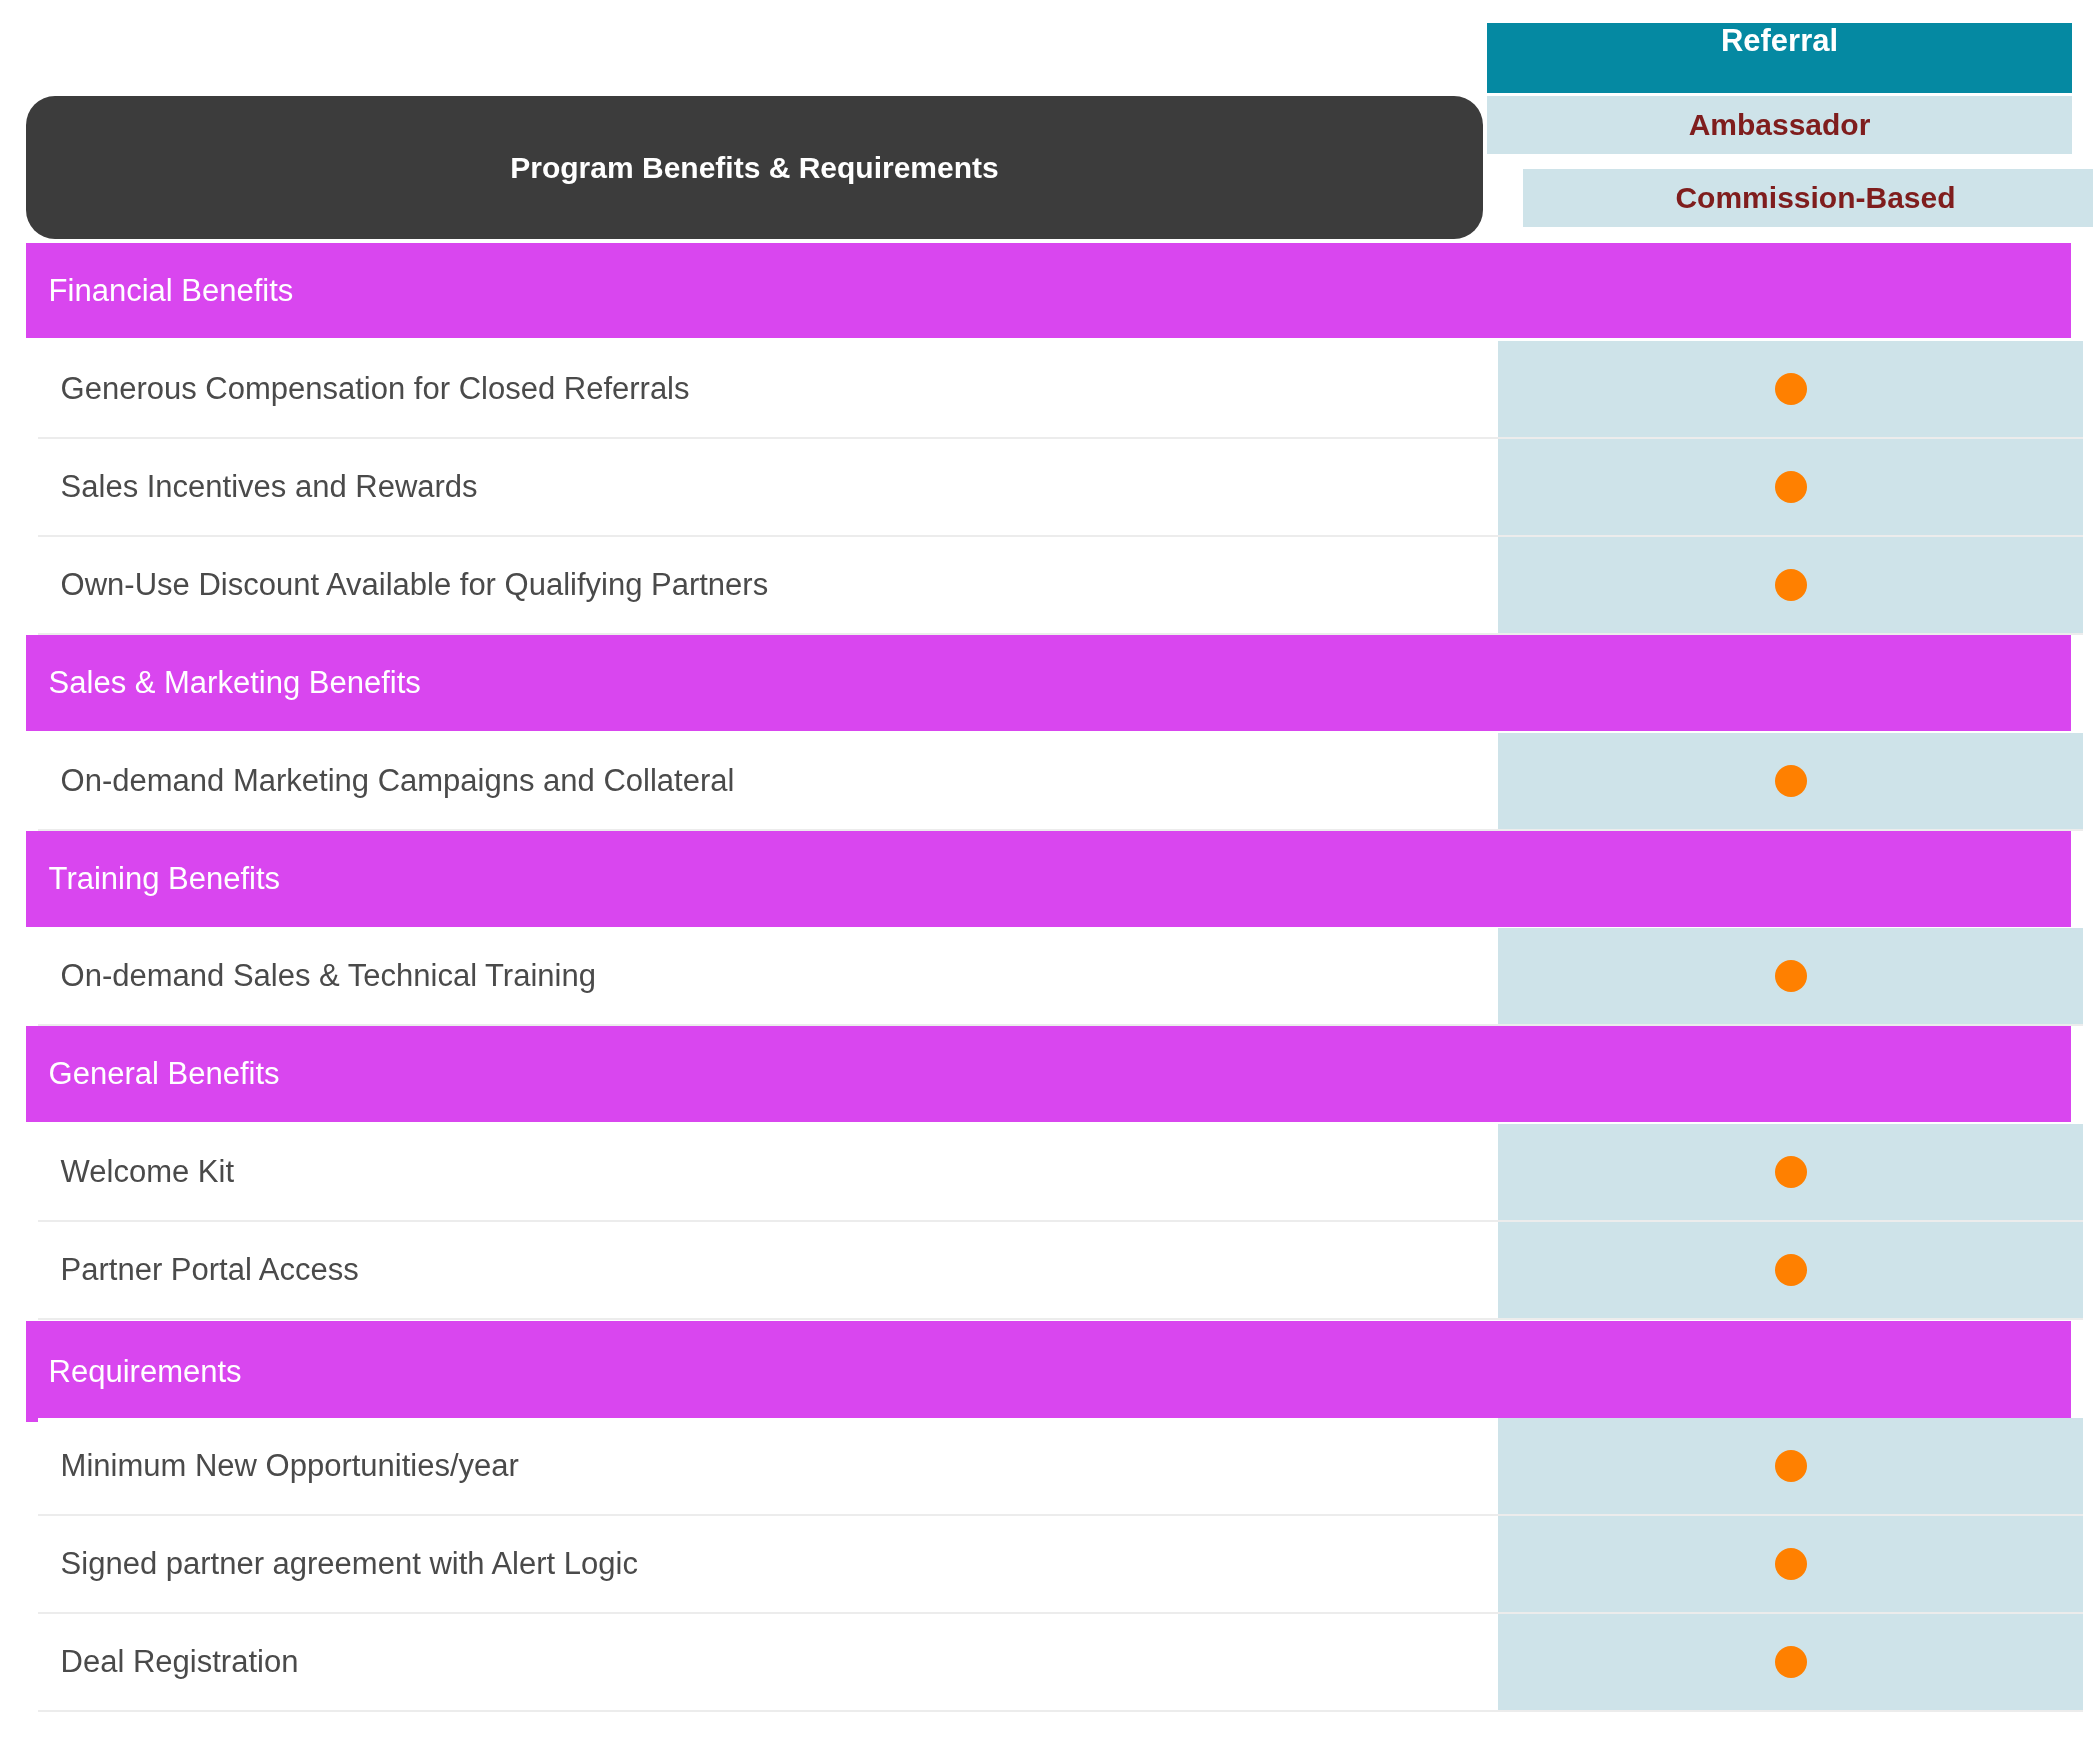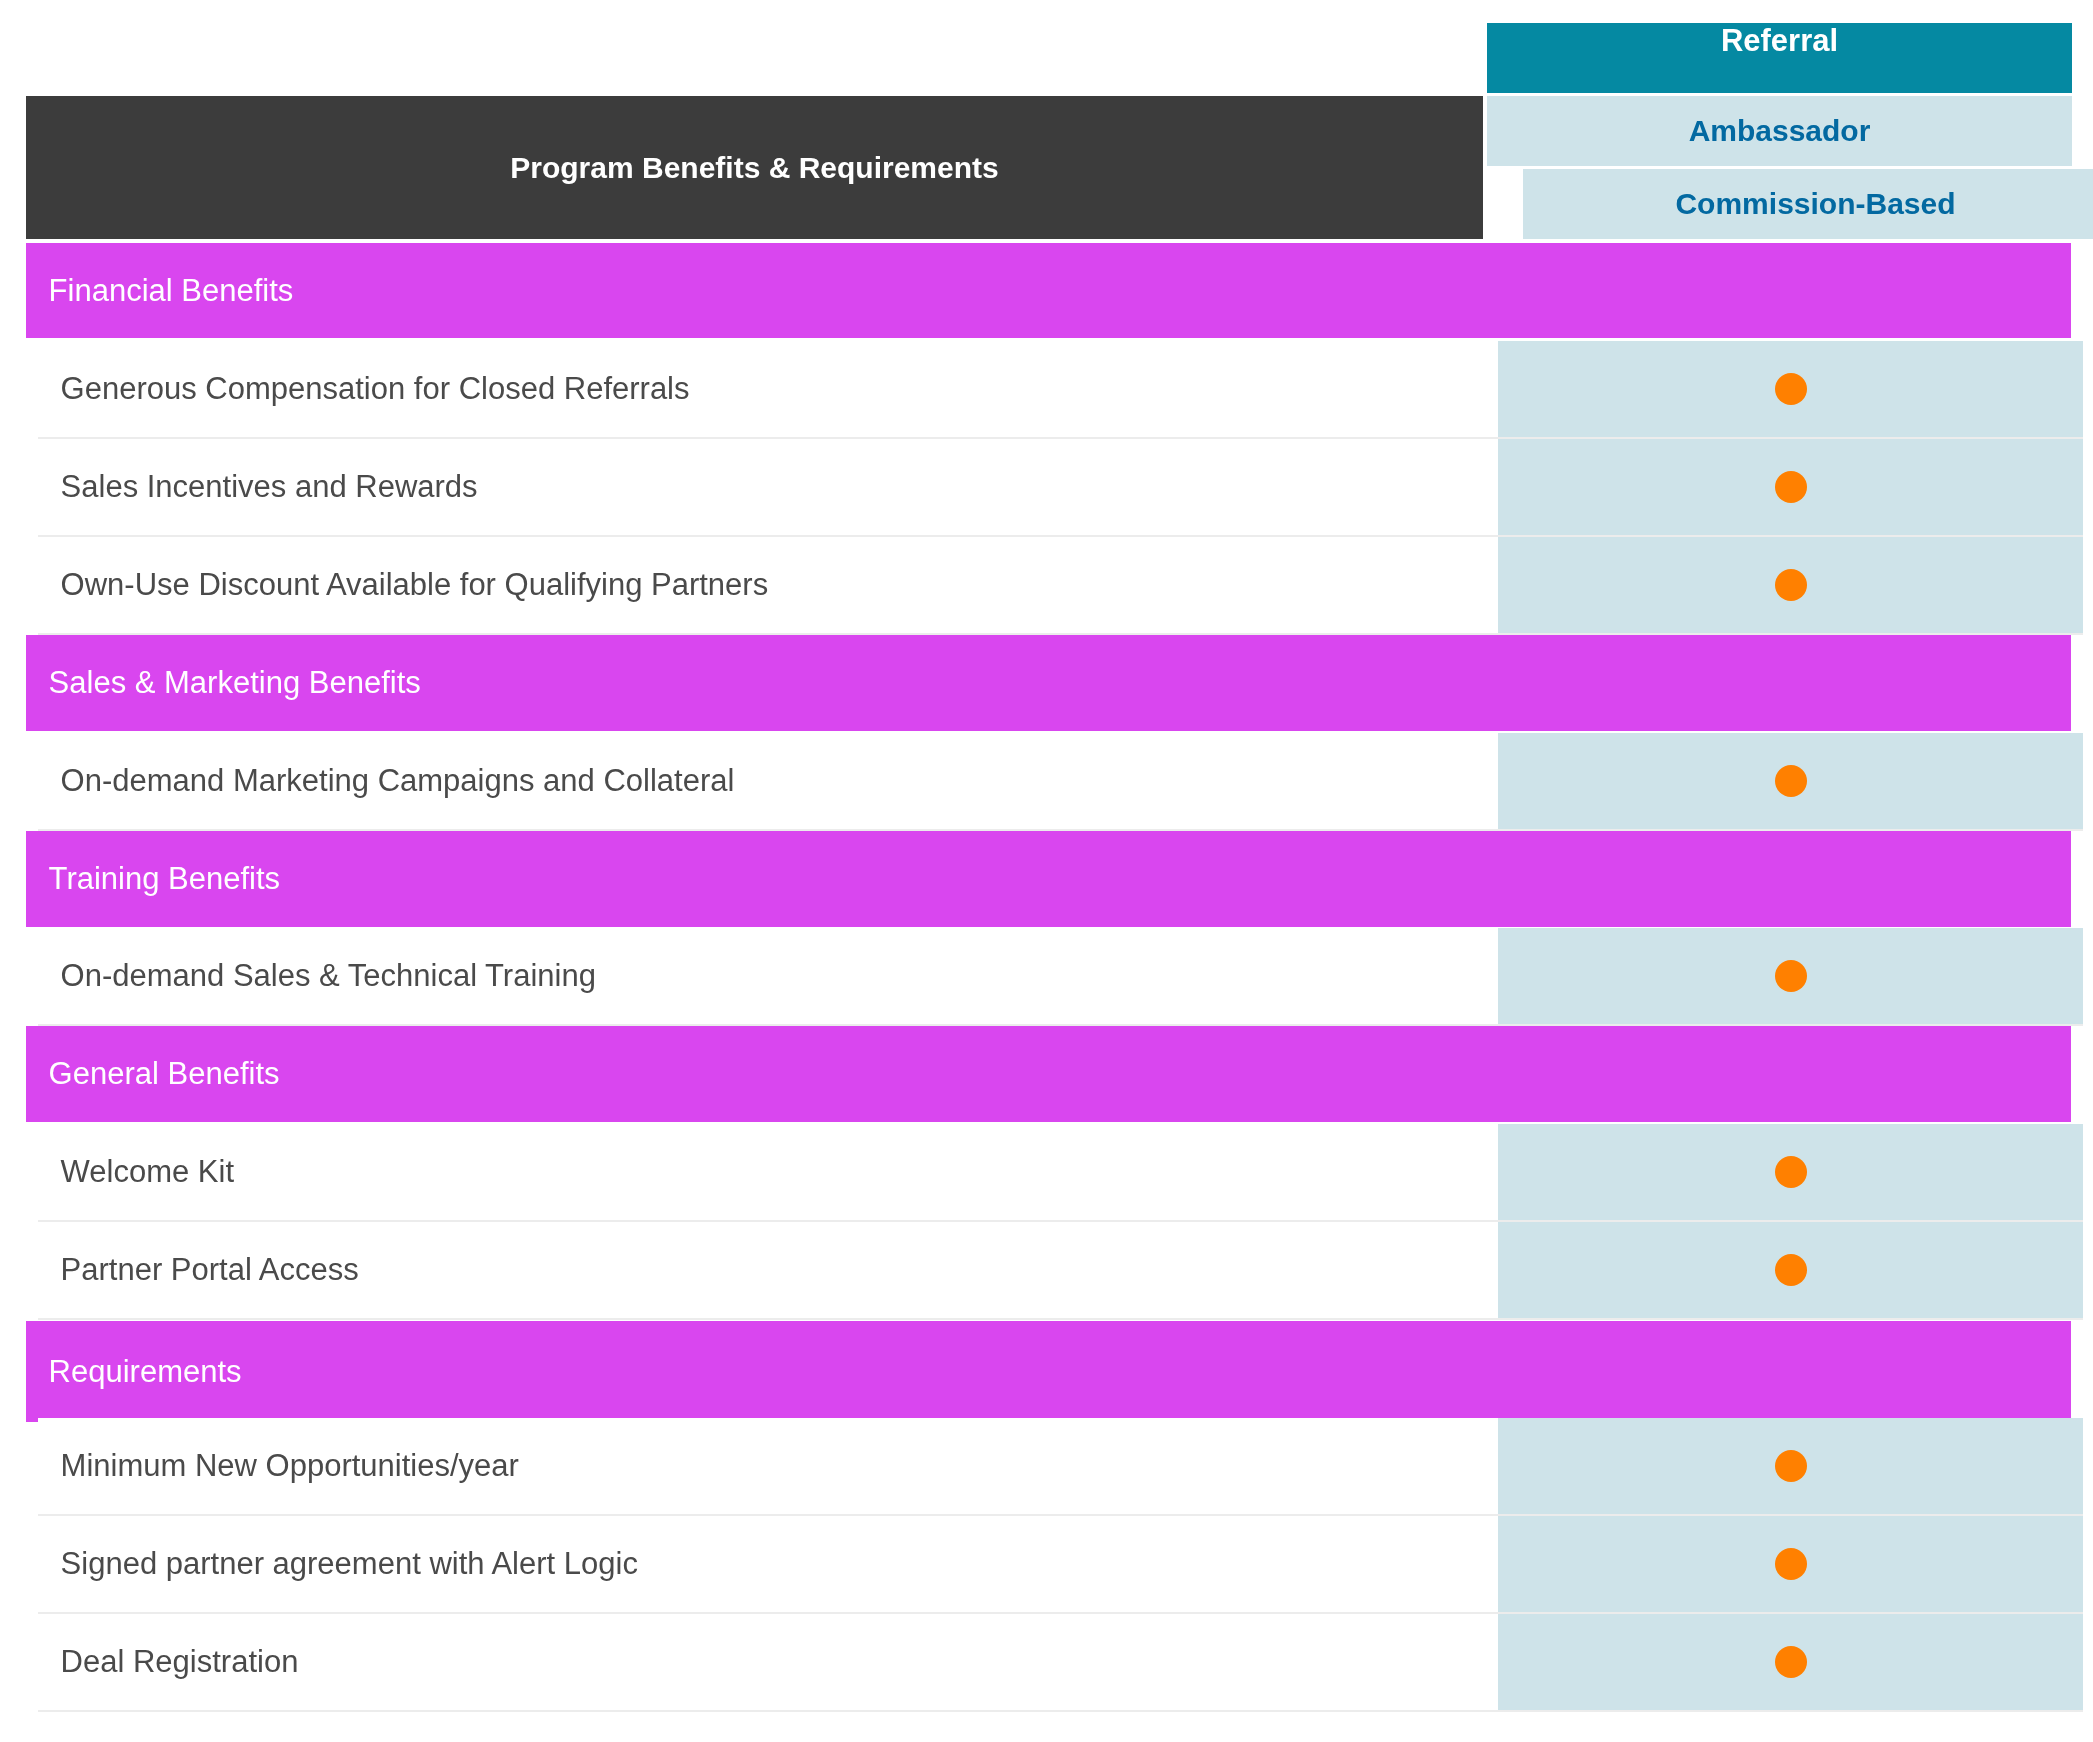--- a/index.html
+++ b/index.html
@@ -2,22 +2,22 @@
 <html style="font-size:15px"><head>
 <meta charset="utf-8">
 <style>
   html, body { margin: 0; padding: 0; background: #ffffff; }
   body { width: 2093px; height: 1742px; position: relative; overflow: hidden;
          font-family: "Liberation Sans", "DejaVu Sans", sans-serif; }
   .abs { position: absolute; box-sizing: border-box; }
   .referral { left: 1487px; top: 22.6px; width: 585px; height: 70px; background: #0589a2;
               color: #fff; font-weight: bold; font-size: 31px; display: flex; align-items: flex-start; justify-content: center; }
   .main-head { left: 26px; top: 96px; width: 1457px; height: 143px; background: #3c3c3c;
-               color: #fff; font-weight: bold; font-size: 30px; display: flex; align-items: center; justify-content: center; }
-  .tier { left: 1487px; width: 585px; height: 70px; background: #cee3e9; color: #0369a1;
+               color: #fff; font-weight: bold; font-size: 30px; display: flex; align-items: center; justify-content: center; border-radius: 29px; }
+  .tier { left: 1487px; width: 585px; height: 58px; background: #cee3e9; color: #7f1d1d;
           font-weight: bold; font-size: 30px; display: flex; align-items: center; justify-content: center; }
   .section { left: 26px; width: 2045px; background: #d946ef; color: #fff; font-size: 31px;
              display: flex; align-items: center; padding-left: 22.6px; }
   .row { left: 38px; width: 2045px; border-bottom: 2.8px solid #ececec; display: flex; }
   .row .label { flex: 0 0 1460px; display: flex; align-items: center; padding-left: 22.6px; box-sizing: border-box;
                 color: #4a4a4a; font-size: 31px; background: #fff; }
   .row .cell { flex: 1; background: #cee3e9; display: flex; align-items: center; justify-content: center; }
   .dot { width: 32px; height: 32px; border-radius: 50%; background: #ff8000; display: block; }
 </style>
 </head>

